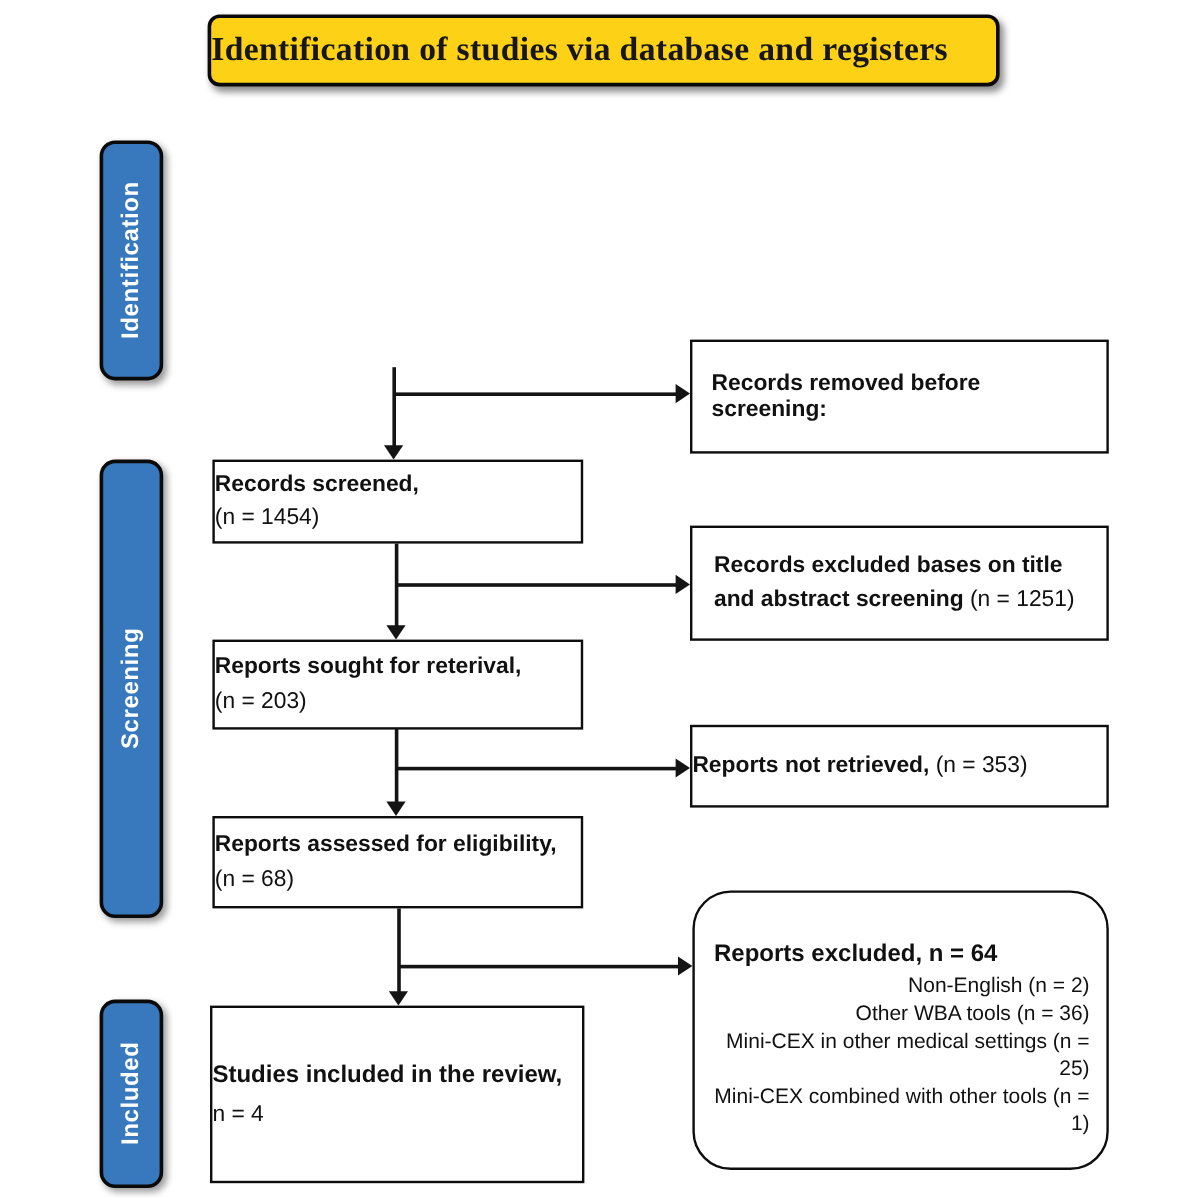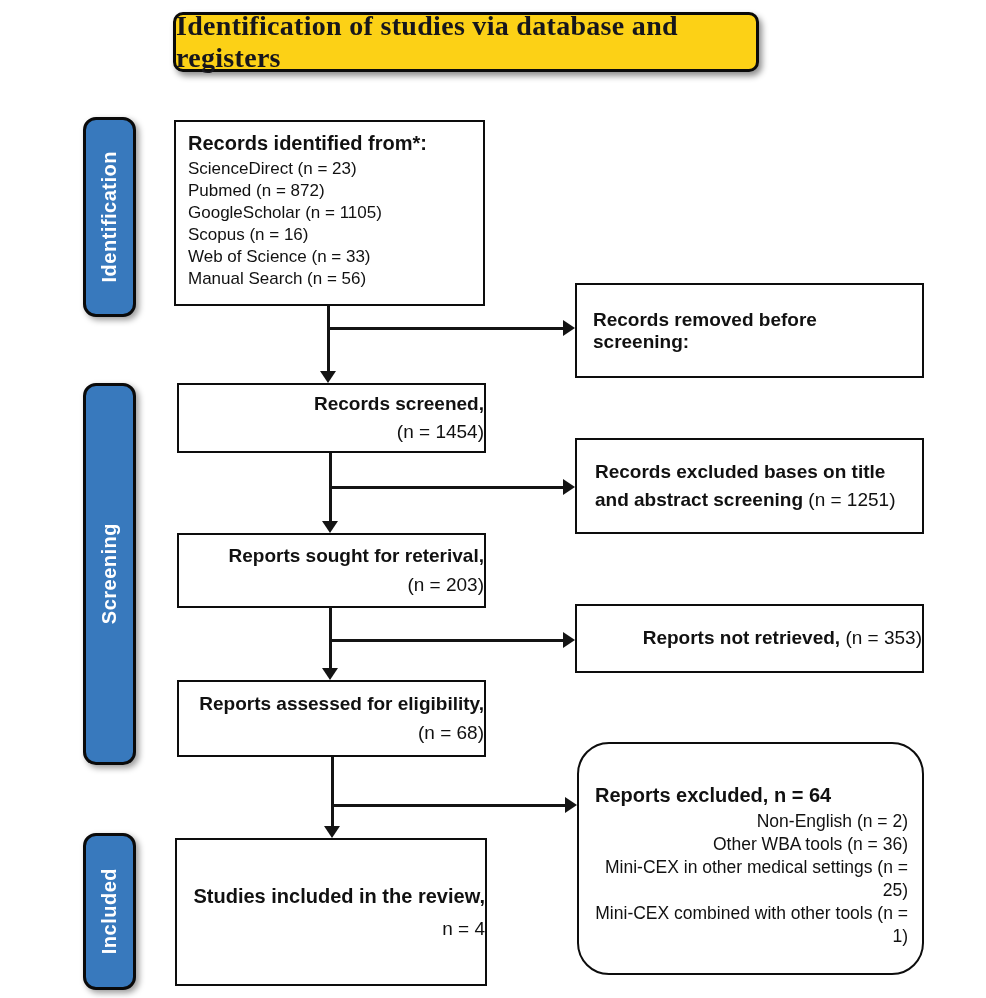--- a/index.html
+++ b/index.html
@@ -2,24 +2,24 @@
 <html><head>
 <meta charset="utf-8">
 <style>
   html,body{margin:0;padding:0;background:#ffffff;}
   .stage{
     position:relative;width:986px;height:998px;background:#ffffff;
     font-family:"Liberation Sans",sans-serif;color:#111;overflow:hidden;
   }
   
   .banner{
-    position:absolute;left:173px;top:12px;width:586px;height:60px;
+    position:absolute;left:173px;top:12px;width:660px;height:60px;
     background:#FCD116;border:3px solid #0a0a0a;border-radius:10px;
     box-shadow:3px 4px 6px rgba(0,0,0,.45);
-    display:flex;align-items:center;justify-content:flex-end;box-sizing:border-box;
+    display:flex;align-items:center;justify-content:flex-start;box-sizing:border-box;
   }
   .banner span{
     font-family:"Liberation Serif",serif;font-weight:bold;font-size:28px;color:#16161c;
     letter-spacing:.3px;
   }
   
   .stagebar{
     position:absolute;left:83px;width:53px;background:#3879BD;
     border:3px solid #0a0a0a;border-radius:13px;
     box-shadow:3px 3px 6px rgba(0,0,0,.4);
@@ -34,21 +34,21 @@
   #bar-included{top:833px;height:157px;}
   
   .box{
     position:absolute;background:#ffffff;border:2.5px solid #0d0d0d;
     box-sizing:border-box;
   }
   .box .hd{font-weight:bold;}
   .listbox{padding:8px 12px;}
   .listbox .hd{font-size:20px;margin:2px 0 3px 0;}
   .listbox .ln{font-size:17px;line-height:22px;}
-  .centerbox{display:flex;flex-direction:column;align-items:flex-end;justify-content:center;text-align:center;font-size:19px;line-height:1.5;}
+  .centerbox{display:flex;flex-direction:column;align-items:flex-start;justify-content:center;text-align:center;font-size:19px;line-height:1.5;}
   .leftbox{display:flex;flex-direction:column;justify-content:center;text-align:left;}
   #box-records-identified{left:174px;top:120px;width:311px;height:186px;}
   #box-records-removed{left:575px;top:283px;width:349px;height:95px;padding:0 16px;}
   #box-records-removed .hd{font-size:19px;}
   #box-records-removed .ln{font-size:17.5px;margin-top:2px;}
   #box-records-screened{left:177px;top:383px;width:309px;height:70px;}
   #box-records-excluded{left:575px;top:438px;width:349px;height:96px;padding:0 18px;font-size:19px;line-height:1.5;}
   #box-reports-sought{left:177px;top:533px;width:309px;height:75px;}
   #box-reports-not-retrieved{left:575px;top:604px;width:349px;height:69px;font-size:19px;}
   #box-reports-assessed{left:177px;top:680px;width:309px;height:77px;}
@@ -75,29 +75,20 @@
   <div class="stagebar" id="bar-identification">
     <span class="vlabel">Identification</span>
   </div>
   <div class="stagebar" id="bar-screening">
     <span class="vlabel">Screening</span>
   </div>
   <div class="stagebar" id="bar-included">
     <span class="vlabel">Included</span>
   </div>
 
-  <div class="box listbox" id="box-records-identified">
-    <div class="hd">Records identified from*:</div>
-    <div class="ln">ScienceDirect (n = 23)</div>
-    <div class="ln">Pubmed (n = 872)</div>
-    <div class="ln">GoogleScholar (n = 1105)</div>
-    <div class="ln">Scopus (n = 16)</div>
-    <div class="ln">Web of Science (n = 33)</div>
-    <div class="ln">Manual Search (n = 56)</div>
-  </div>
 
   <div class="box leftbox" id="box-records-removed">
     <div class="hd">Records removed before screening:</div>
   </div>
 
   <div class="box centerbox" id="box-records-screened">
     <div class="hd">Records screened,</div>
     <div>(n = 1454)</div>
   </div>
 

